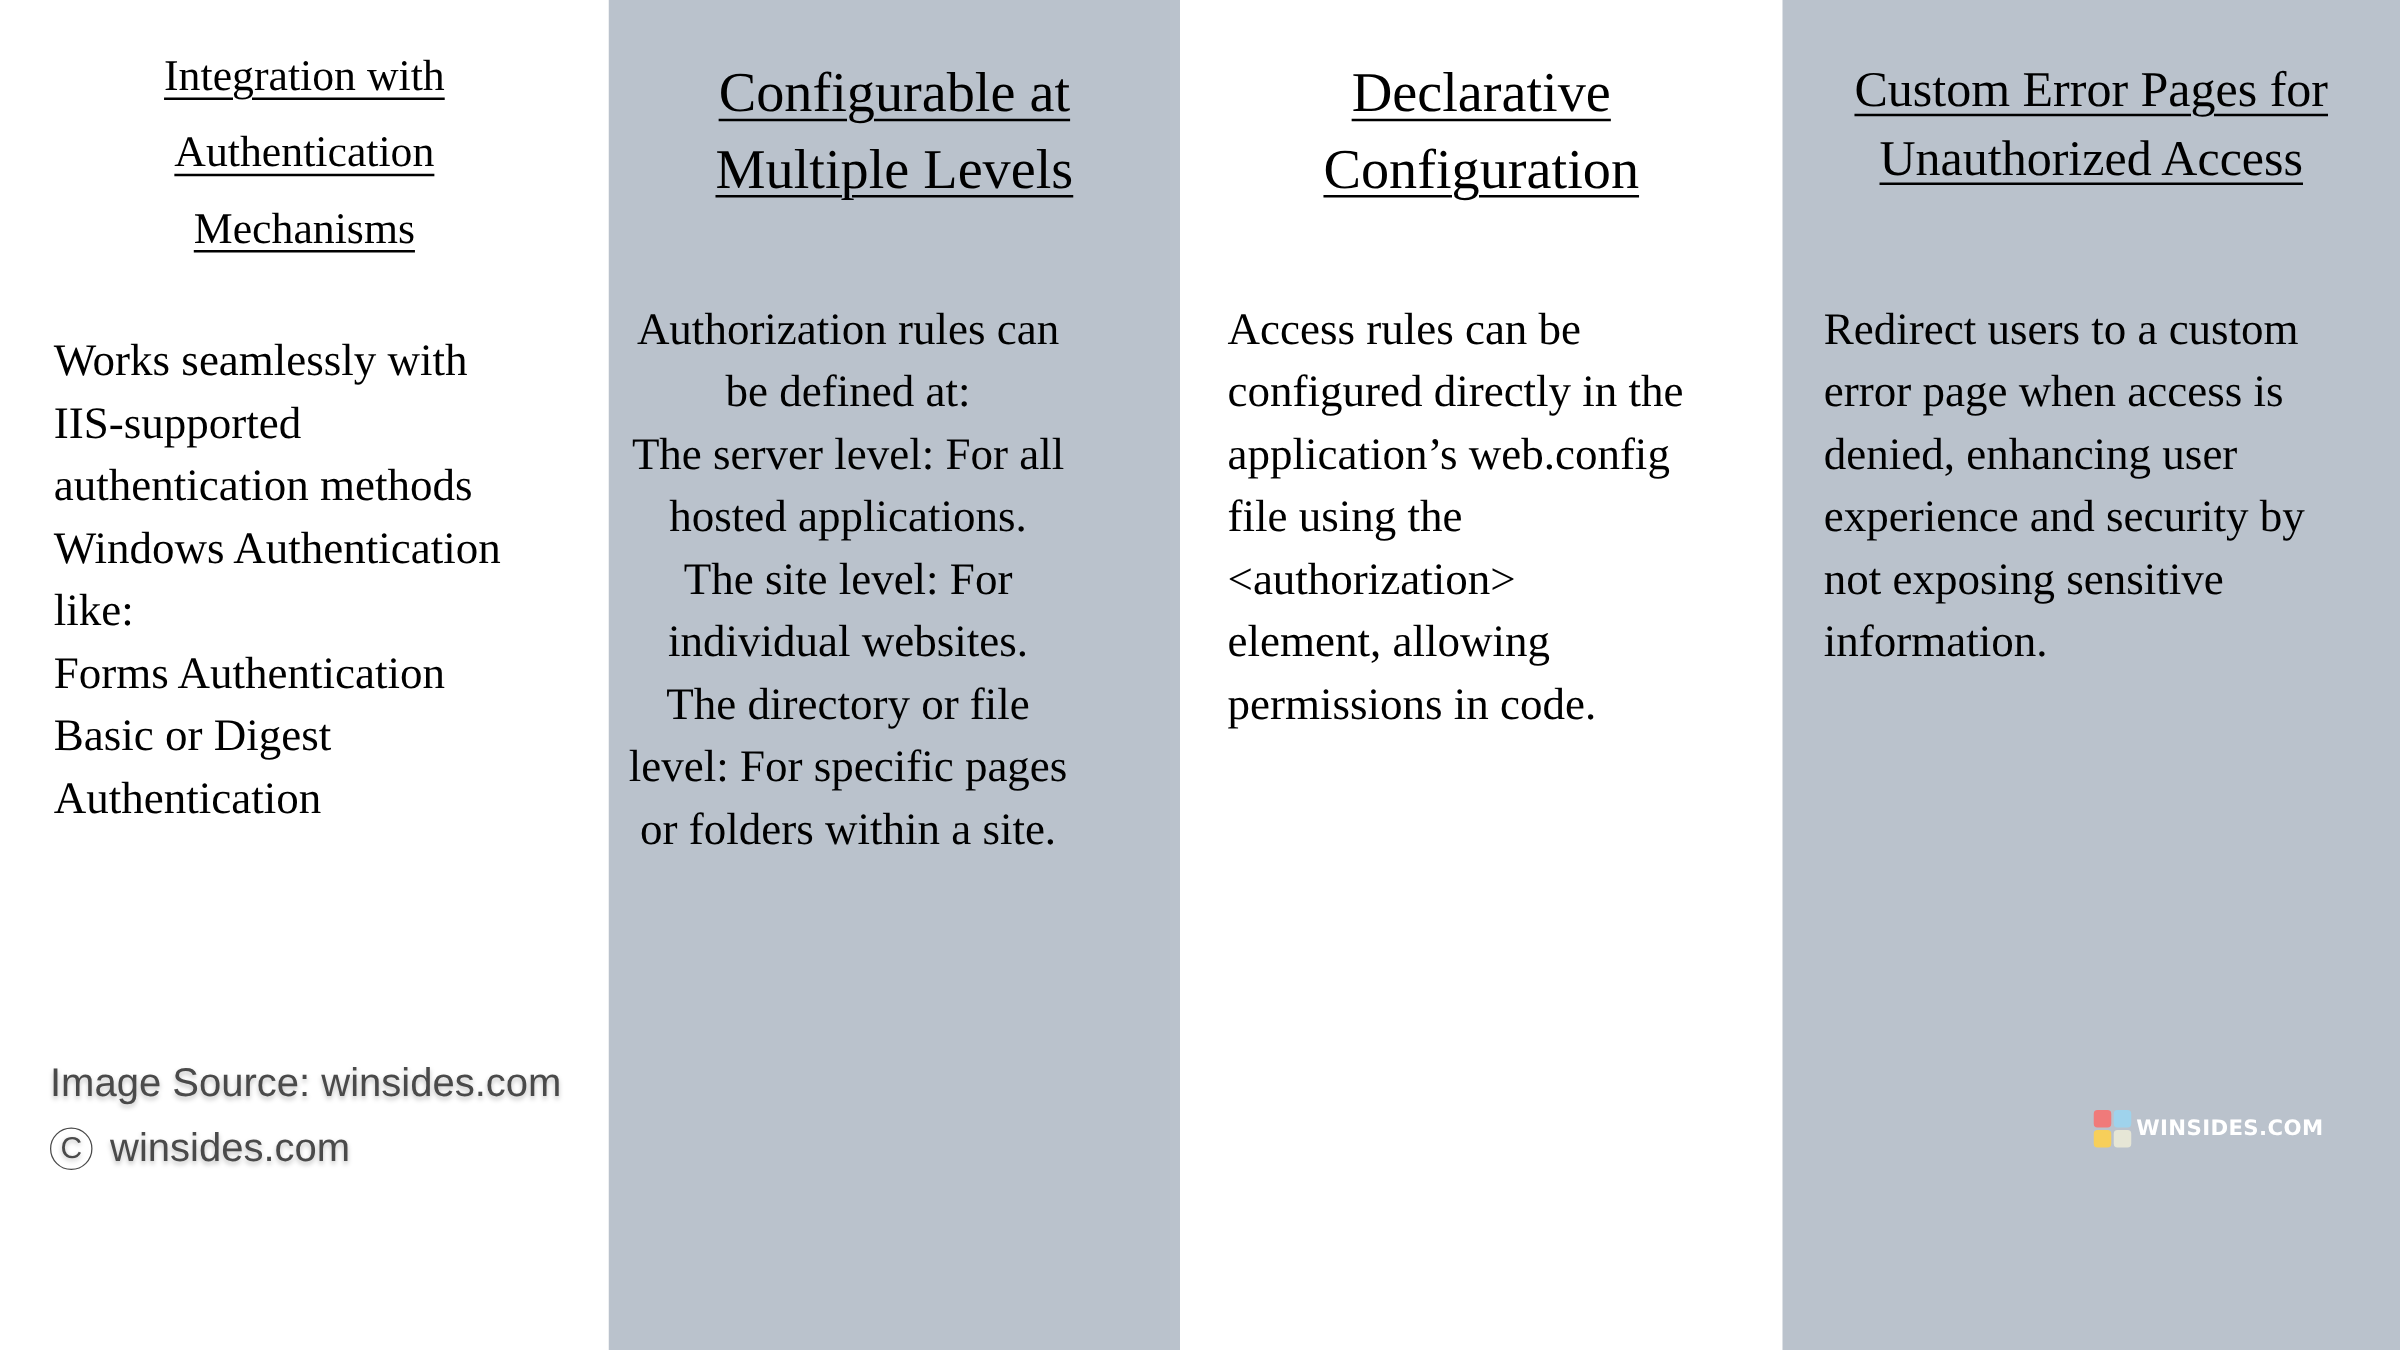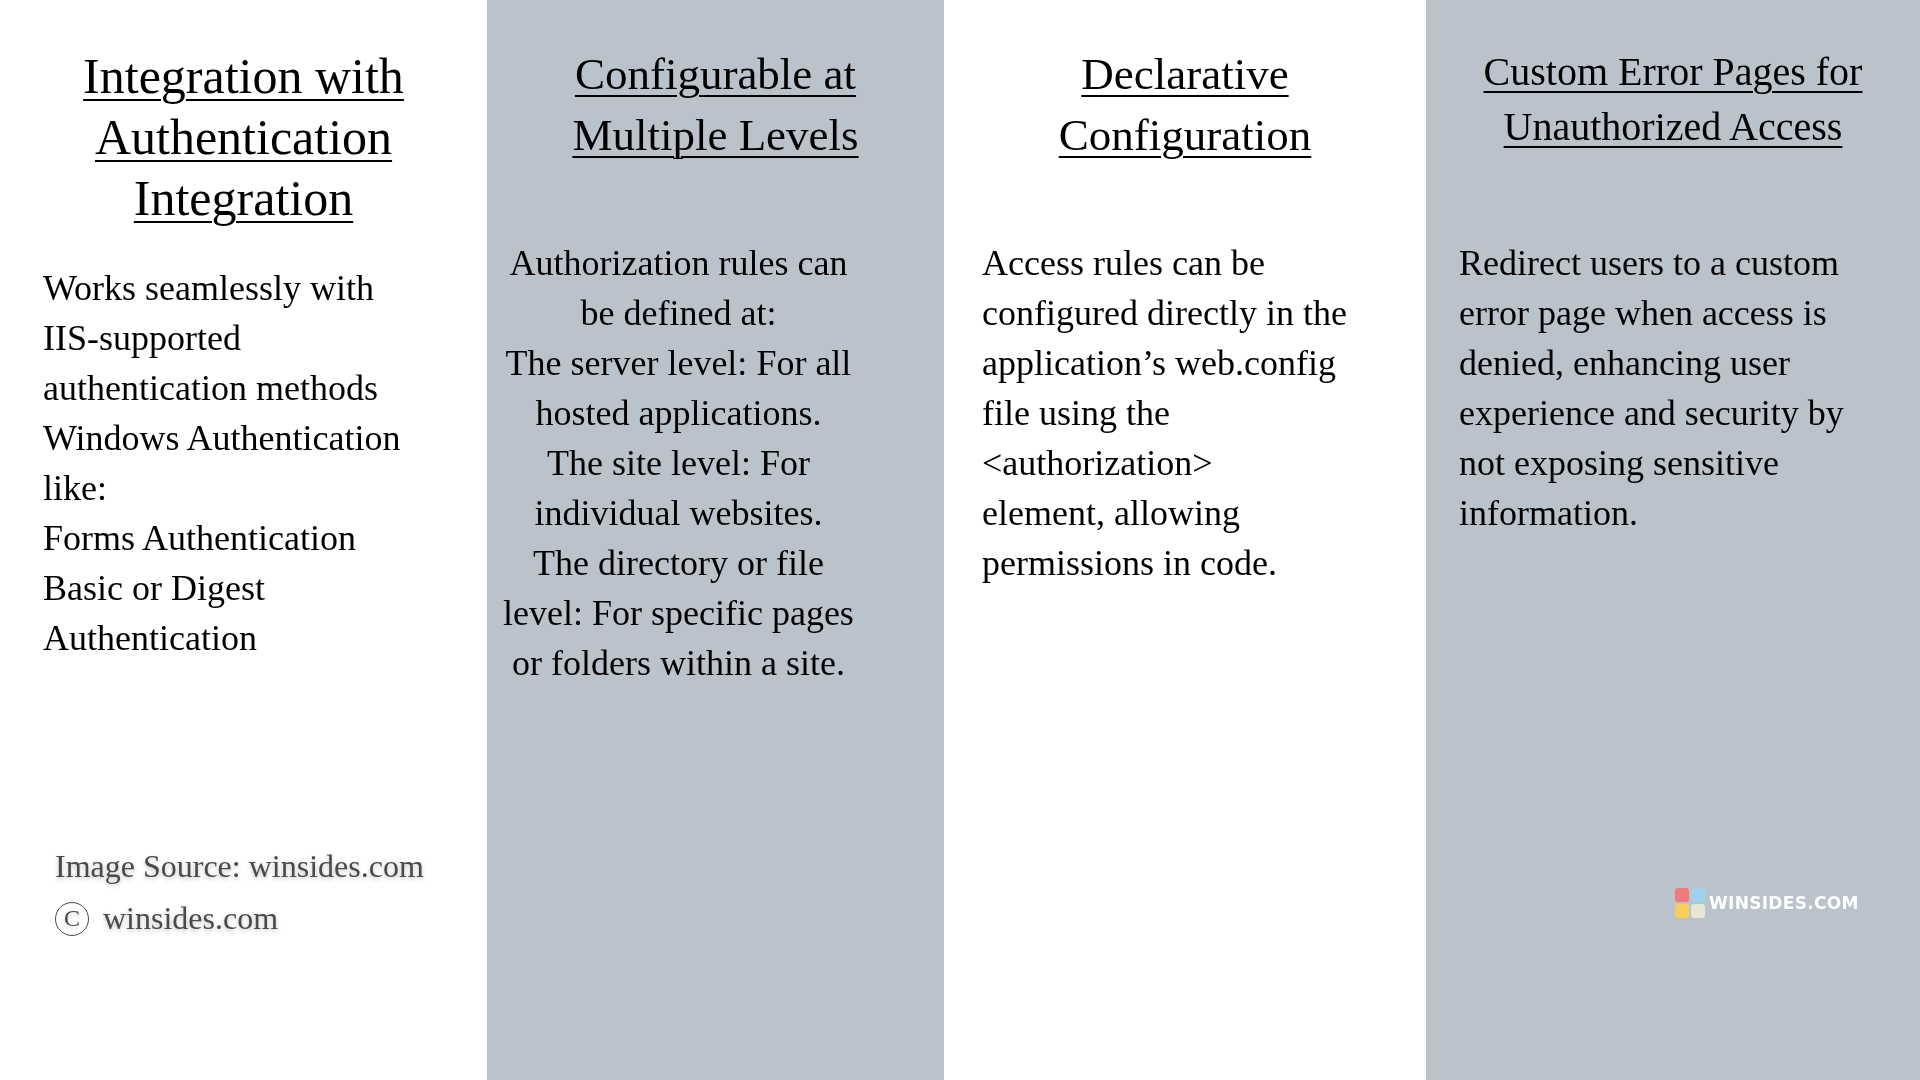--- a/index.html
+++ b/index.html
@@ -9,48 +9,48 @@
   .col.white { background:#ffffff; }
   .col.gray { background:#bac2cc; }
   .c1 { left:0; width:487px; }
   .c2 { left:487px; width:457px; }
   .c3 { left:944px; width:482px; }
   .c4 { left:1426px; width:494px; }
   .title { position:absolute; left:0; right:0; text-align:center; text-decoration:underline;
            text-decoration-thickness:2px; text-underline-offset:6px;
            font-family:"Liberation Serif","DejaVu Serif",serif; }
   .title .ln { display:block; }
-  .c1 .title { top:30px; font-size:50px; line-height:61px;margin-top:16px; }
+  .c1 .title { top:30px; font-size:35px; line-height:61px; }
   .c2 .title, .c3 .title { top:44px; font-size:45px; line-height:61px; }
   .c4 .title { top:44px; font-size:40px; line-height:55px; }
   .body { position:absolute; font-family:"Liberation Serif","DejaVu Serif",serif; font-size:36px; line-height:50px; }
   .body .ln { display:block; white-space:nowrap; }
   .c1 .body { left:43px; top:263px; }
   .c2 .body { left:16px; top:238px;text-align:center; }
   .c3 .body { left:38px; top:238px; }
   .c4 .body { left:33px; top:238px; }
-  .credit { position:absolute; left:40px; font-family:Liberation Serif, serif;
-            font-size:32px; color:#4a4a4a; text-shadow:0 2px 4px rgba(0,0,0,0.25);margin-left:15px; }
+  .credit { position:absolute; left:40px; font-family:Liberation Sans, sans-serif;
+            font-size:32px; color:#4a4a4a; text-shadow:0 2px 4px rgba(0,0,0,0.25); }
   .credit.l1 { top:848px; }
   .credit.l2 { top:900px; display:flex; align-items:center; }
   .copy { display:inline-flex; width:34px; height:34px; border:1.5px solid #4a4a4a; border-radius:50%;
           align-items:center; justify-content:center; font-size:24px; margin-right:14px; box-sizing:border-box; }
   .logo { position:absolute; left:1675px; top:888px; display:flex; align-items:center; }
   .logo-grid { display:grid; grid-template-columns:14px 14px; grid-template-rows:14px 14px; gap:2px; margin-right:4px; }
   .logo-grid span { border-radius:3px; }
   .logo-text { font-family:"DejaVu Sans","Liberation Sans",sans-serif; font-weight:bold; font-size:17px; color:#ffffff; letter-spacing:0.3px; }
 </style>
 </head>
 <body>
 
 <div class="col white c1">
   <div class="title">
     <span class="ln">Integration with</span>
     <span class="ln">Authentication</span>
-    <span class="ln">Integration</span>
+    <span class="ln">Mechanisms</span>
   </div>
   <div class="body">
     <span class="ln">Works seamlessly with</span>
     <span class="ln">IIS-supported</span>
     <span class="ln">authentication methods</span>
     <span class="ln">Windows Authentication</span>
     <span class="ln">like:</span>
     <span class="ln">Forms Authentication</span>
     <span class="ln">Basic or Digest</span>
     <span class="ln">Authentication</span>

